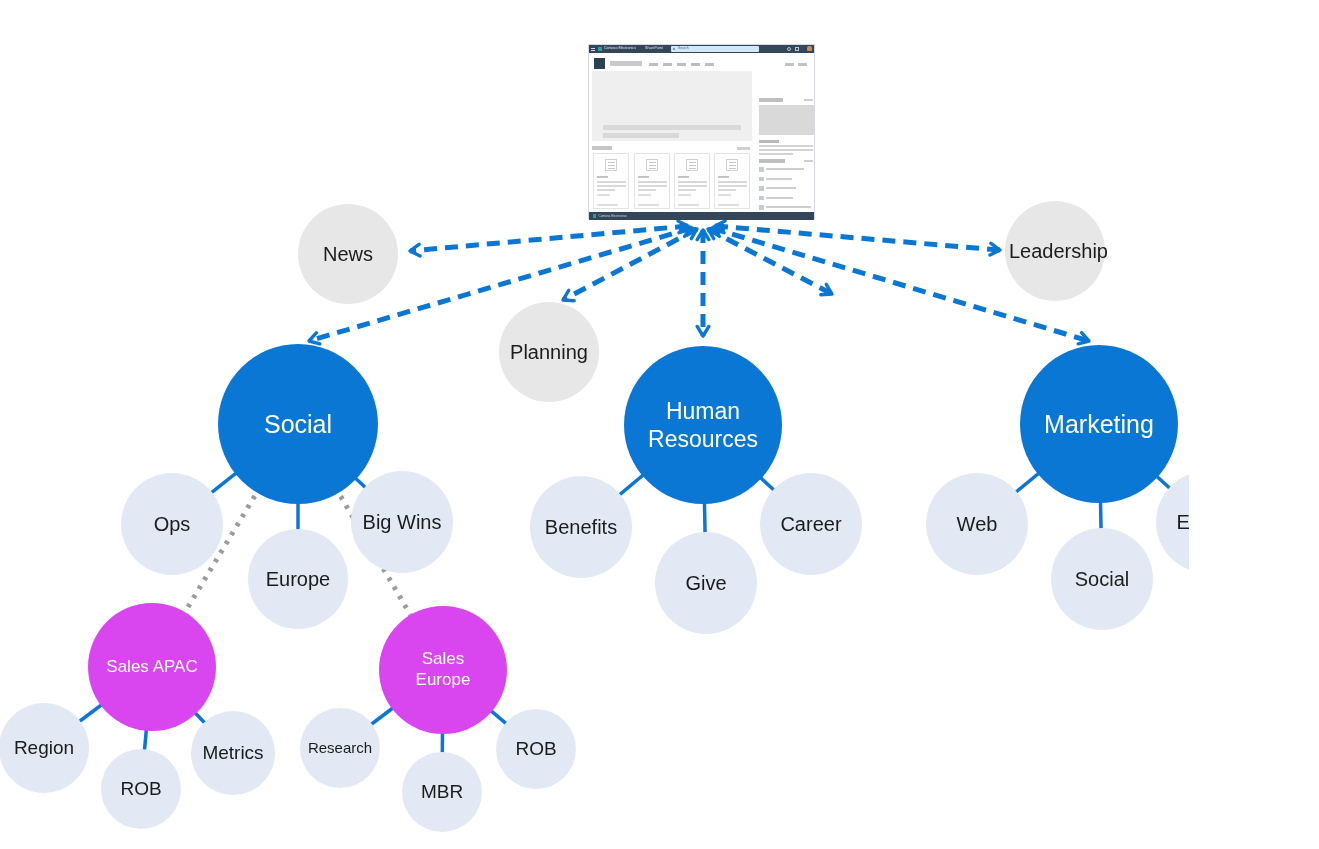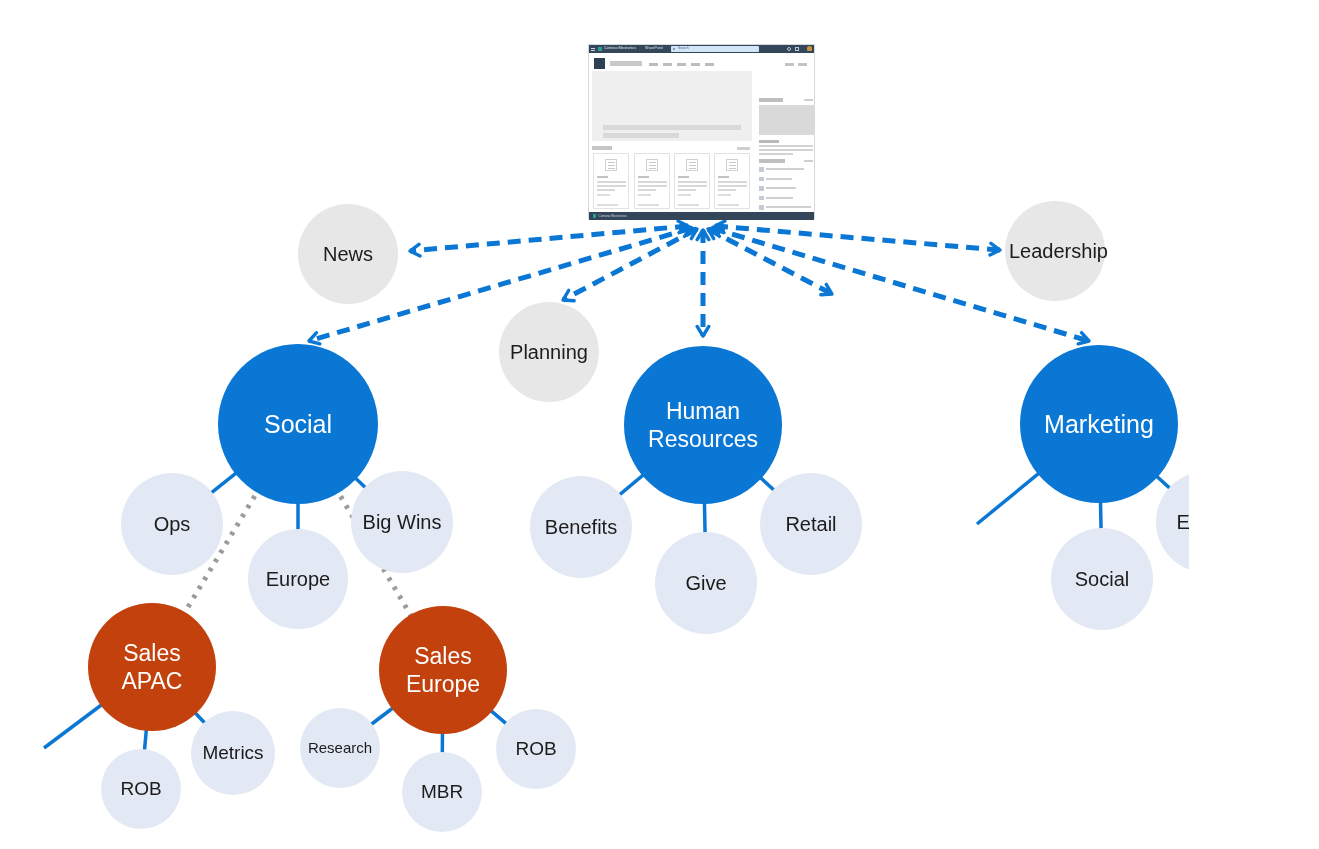--- a/index.html
+++ b/index.html
@@ -12,21 +12,21 @@
   .node{position:absolute;width:var(--s);height:var(--s);border-radius:50%;
         display:flex;align-items:center;justify-content:center;text-align:center;
         z-index:2;line-height:1.22;}
   .node span{display:block;max-width:92%;}
   .g{background:#e7e7e7;color:#1c1c1c;font-size:20px;}
   .b{background:#0b77d4;color:#fff;font-size:25px;}
   .b.hr{font-size:23px;}
   .b span{max-width:124px;}
   .c{background:#e3e9f4;color:#1c1c1c;font-size:20px;}
   .c span{white-space:nowrap;}
-  .sb{background:#c2410c;color:#fff;font-size:23px;justify-content:center;}
+  .sb{background:#d946ef;color:#fff;font-size:17px;justify-content:center;}
   .sb span{max-width:92px;}
   .sc{background:#e3e9f4;color:#1c1c1c;font-size:19px;}
   .sc.research{font-size:15px;}
 
   
   .shot{position:absolute;left:588px;top:44px;width:227px;height:175px;background:#fff;
         border:1px solid #d3d9de;box-sizing:border-box;z-index:2;}
   .shot *{position:absolute;box-sizing:border-box;}
   .suite{left:0;top:0;width:100%;height:8px;background:#33465a;}
   .mini-ham{left:2px;top:2.5px;width:4px;height:3px;border-top:1px solid #cfd8e0;border-bottom:1px solid #cfd8e0;}
@@ -236,36 +236,42 @@
   <div class="node c" style="left:351px;top:471px;--s:102px">
       <span>Big Wins</span>
     </div>
   <div class="node c" style="left:530px;top:476px;--s:102px">
       <span>Benefits</span>
     </div>
   <div class="node c" style="left:655px;top:532px;--s:102px">
       <span>Give</span>
     </div>
   <div class="node c" style="left:760px;top:473px;--s:102px">
-      <span>Retail</span>
+      <span>Career</span>
+    </div>
+  <div class="node c" style="left:926px;top:473px;--s:102px">
+      <span>Web</span>
     </div>
   <div class="node c" style="left:1051px;top:528px;--s:102px">
       <span>Social</span>
     </div>
   <div class="node c" style="left:1156px;top:471px;--s:102px">
       <span>Events</span>
     </div>
 
   <div class="node sb" style="left:88px;top:603px;--s:128px">
       <span>Sales APAC</span>
     </div>
   <div class="node sb" style="left:379px;top:606px;--s:128px">
       <span>Sales Europe</span>
     </div>
 
+  <div class="node sc" style="left:-1px;top:703px;--s:90px">
+      <span>Region</span>
+    </div>
   <div class="node sc" style="left:101px;top:749px;--s:80px">
       <span>ROB</span>
     </div>
   <div class="node sc" style="left:191px;top:711px;--s:84px">
       <span>Metrics</span>
     </div>
   <div class="node sc research" style="left:300px;top:708px;--s:80px">
       <span>Research</span>
     </div>
   <div class="node sc" style="left:402px;top:752px;--s:80px">

